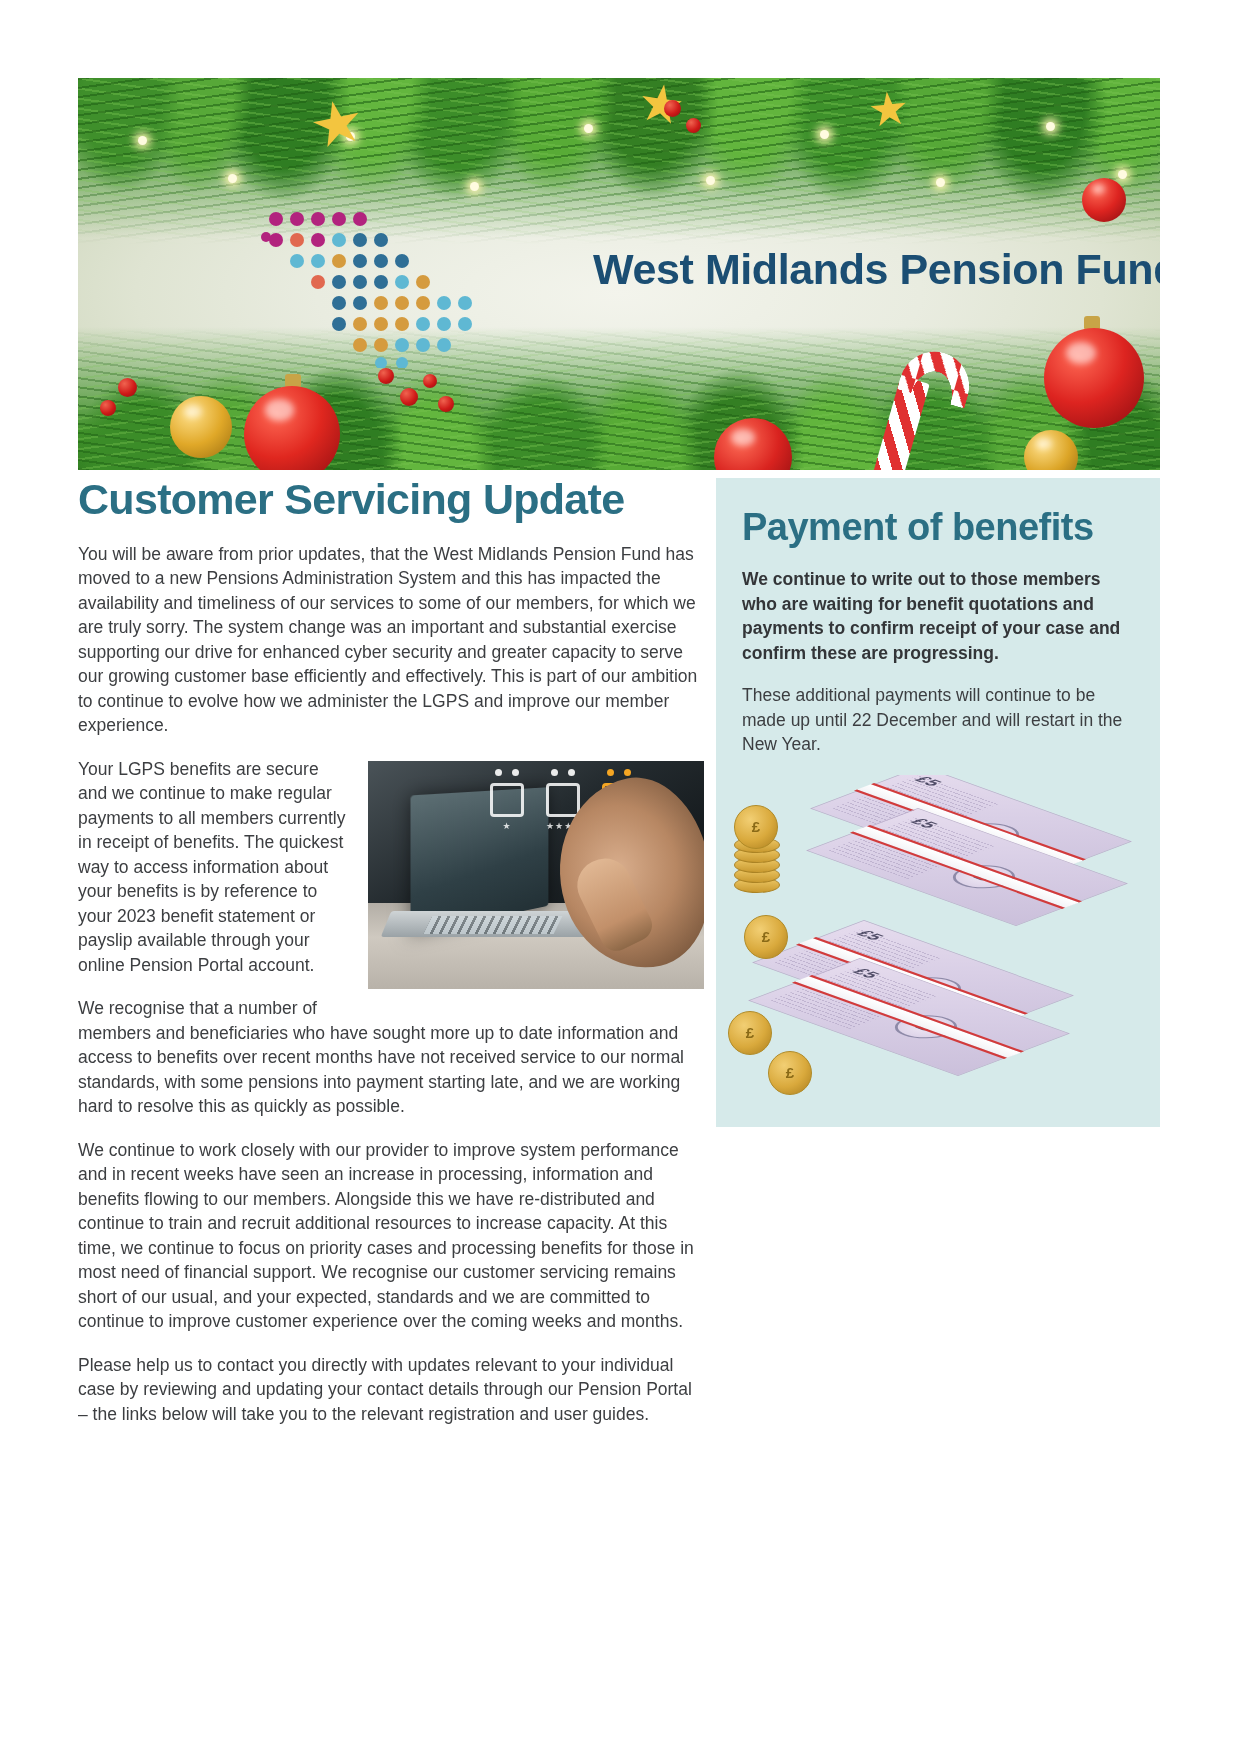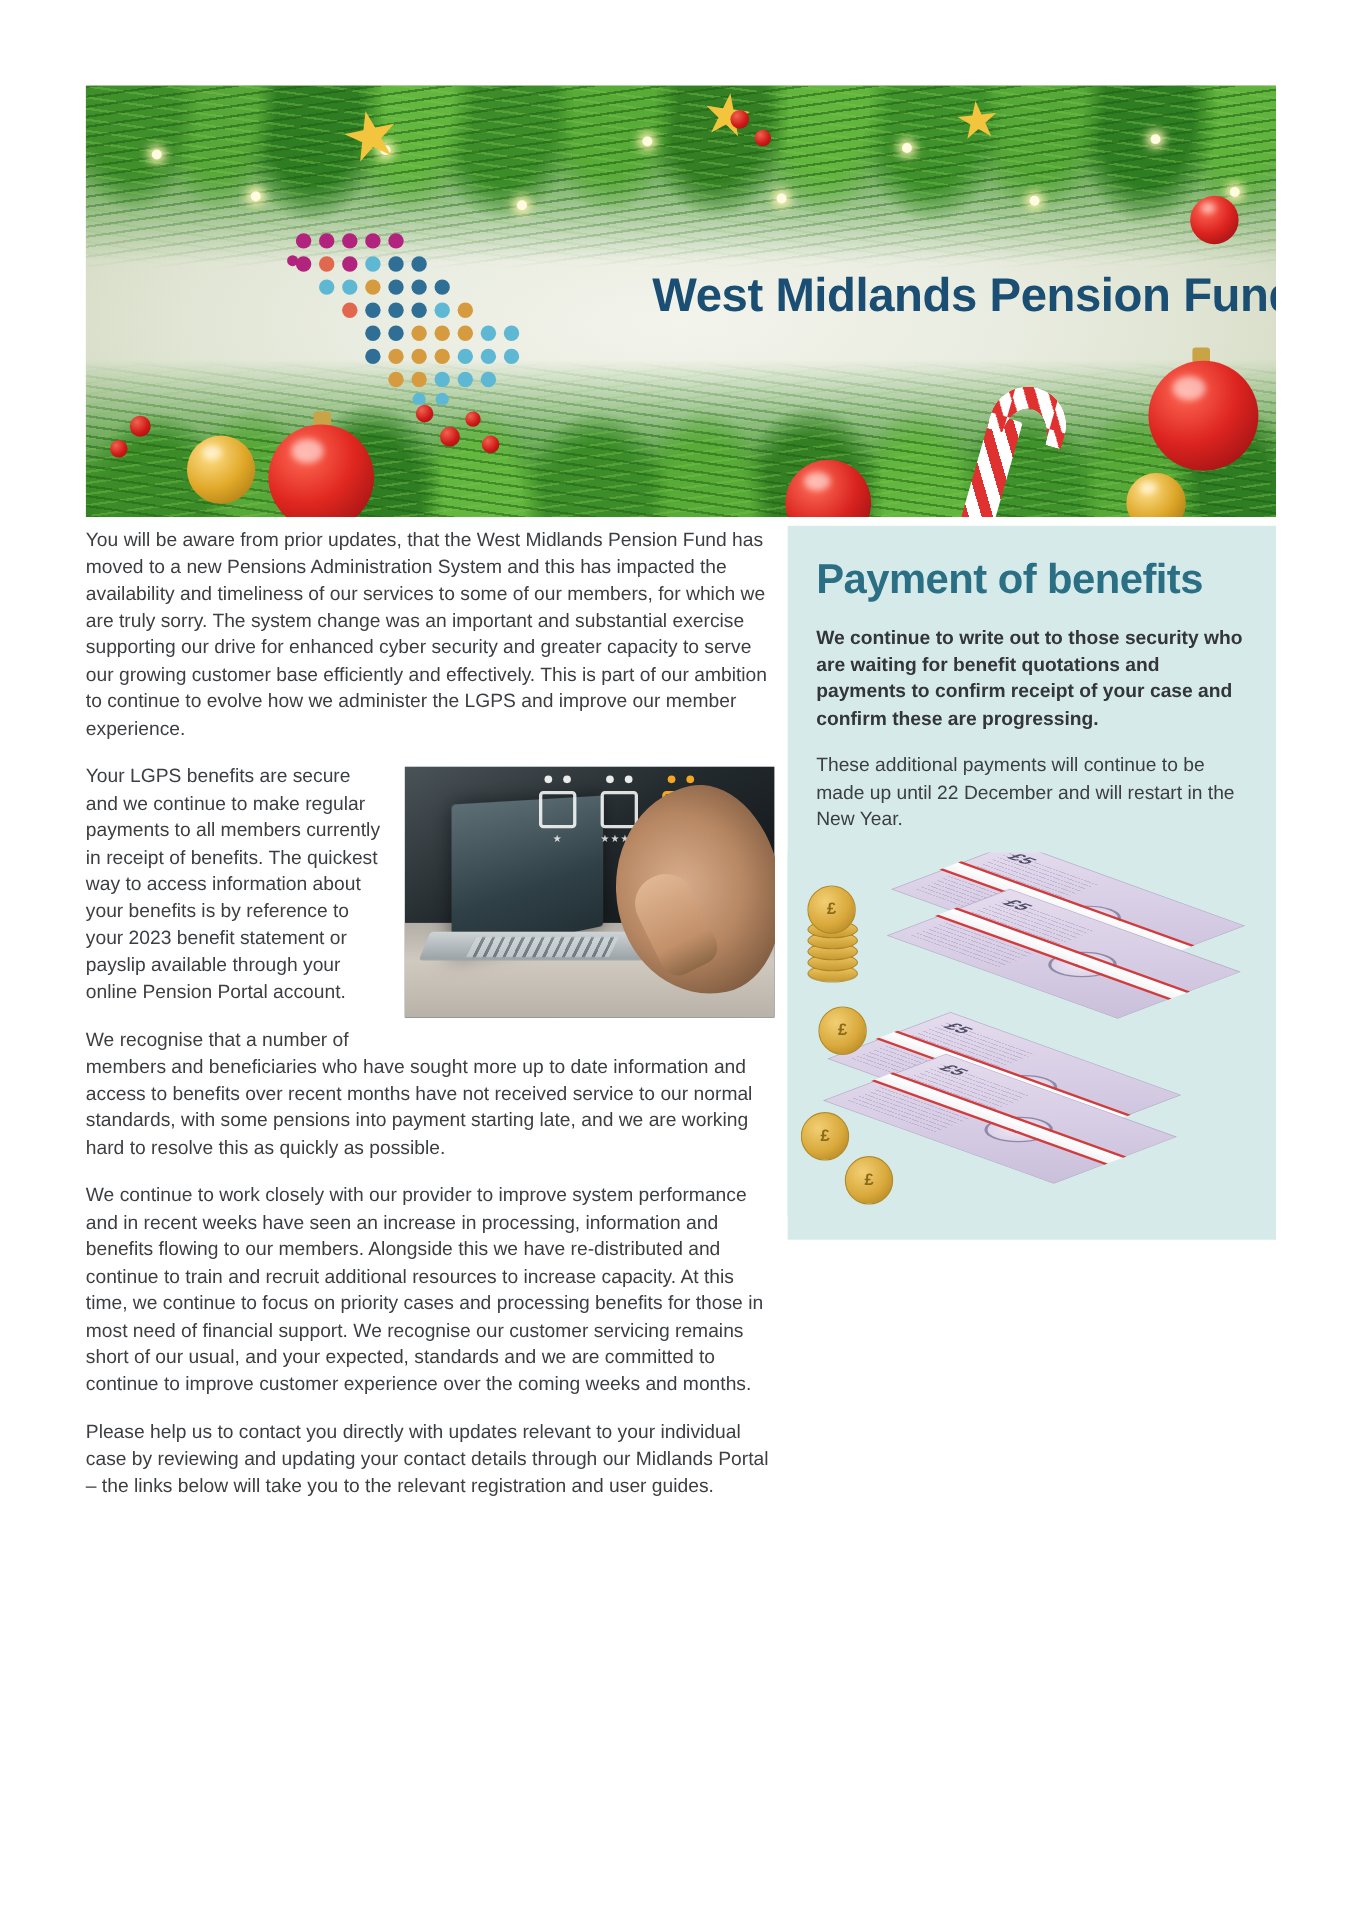--- a/index.html
+++ b/index.html
@@ -352,20 +352,21 @@
           </g>
         </svg>
         <div class="logo-text">West Midlands Pension Fund</div>
       </div>
     </div>
   </div>
 
   <div class="content">
 
     <div class="left-col">
+      <h1 class="h1">Customer Servicing Update</h1>
       <p class="para">You will be aware from prior updates, that the West Midlands Pension Fund has moved to a new Pensions Administration System and this has impacted the availability and timeliness of our services to some of our members, for which we are truly sorry. The system change was an important and substantial exercise supporting our drive for enhanced cyber security and greater capacity to serve our growing customer base efficiently and effectively. This is part of our ambition to continue to evolve how we administer the LGPS and improve our member experience.</p>
 
       <div class="wrap-img">
         <div class="wi-desk"></div>
         <div class="wi-lap-screen"></div>
         <div class="wi-lap-base"></div>
         <div class="wi-keys"></div>
         <div class="glow-orange" style="right:44px; top:18px;"></div>
 
         <div style="position:absolute; left:122px; top:22px;">
@@ -393,27 +394,27 @@
           <div class="face-stars">★★★★★</div>
         </div>
 
         <div class="wi-hand"></div>
         <div class="wi-finger"></div>
       </div>
 
       <p class="para">Your LGPS benefits are secure and we continue to make regular payments to all members currently in receipt of benefits. The quickest way to access information about your benefits is by reference to your 2023 benefit statement or payslip available through your online Pension Portal account.</p>
       <p class="para">We recognise that a number of members and beneficiaries who have sought more up to date information and access to benefits over recent months have not received service to our normal standards, with some pensions into payment starting late, and we are working hard to resolve this as quickly as possible.</p>
       <p class="para">We continue to work closely with our provider to improve system performance and in recent weeks have seen an increase in processing, information and benefits flowing to our members. Alongside this we have re-distributed and continue to train and recruit additional resources to increase capacity. At this time, we continue to focus on priority cases and processing benefits for those in most need of financial support. We recognise our customer servicing remains short of our usual, and your expected, standards and we are committed to continue to improve customer experience over the coming weeks and months.</p>
-      <p class="para">Please help us to contact you directly with updates relevant to your individual case by reviewing and updating your contact details through our Midlands Portal – the links below will take you to the relevant registration and user guides.</p>
+      <p class="para">Please help us to contact you directly with updates relevant to your individual case by reviewing and updating your contact details through our Pension Portal – the links below will take you to the relevant registration and user guides.</p>
     </div>
 
     <div class="right-col">
       <div class="side-box">
         <h2 class="h2">Payment of benefits</h2>
-        <p class="side-lead">We continue to write out to those security who are waiting for benefit quotations and payments to confirm receipt of your case and confirm these are progressing.</p>
+        <p class="side-lead">We continue to write out to those members who are waiting for benefit quotations and payments to confirm receipt of your case and confirm these are progressing.</p>
         <p class="side-para">These additional payments will continue to be made up until 22 December and will restart in the New Year.</p>
 
         <div class="money-art">
 
           <div class="bundle" style="left:150px; top:-6px;">
             <div class="bnote" style="left:0; top:0;">
               <div class="hatch"></div>
               <div class="five">£5</div>
               <div class="seal">£</div>
             </div>

